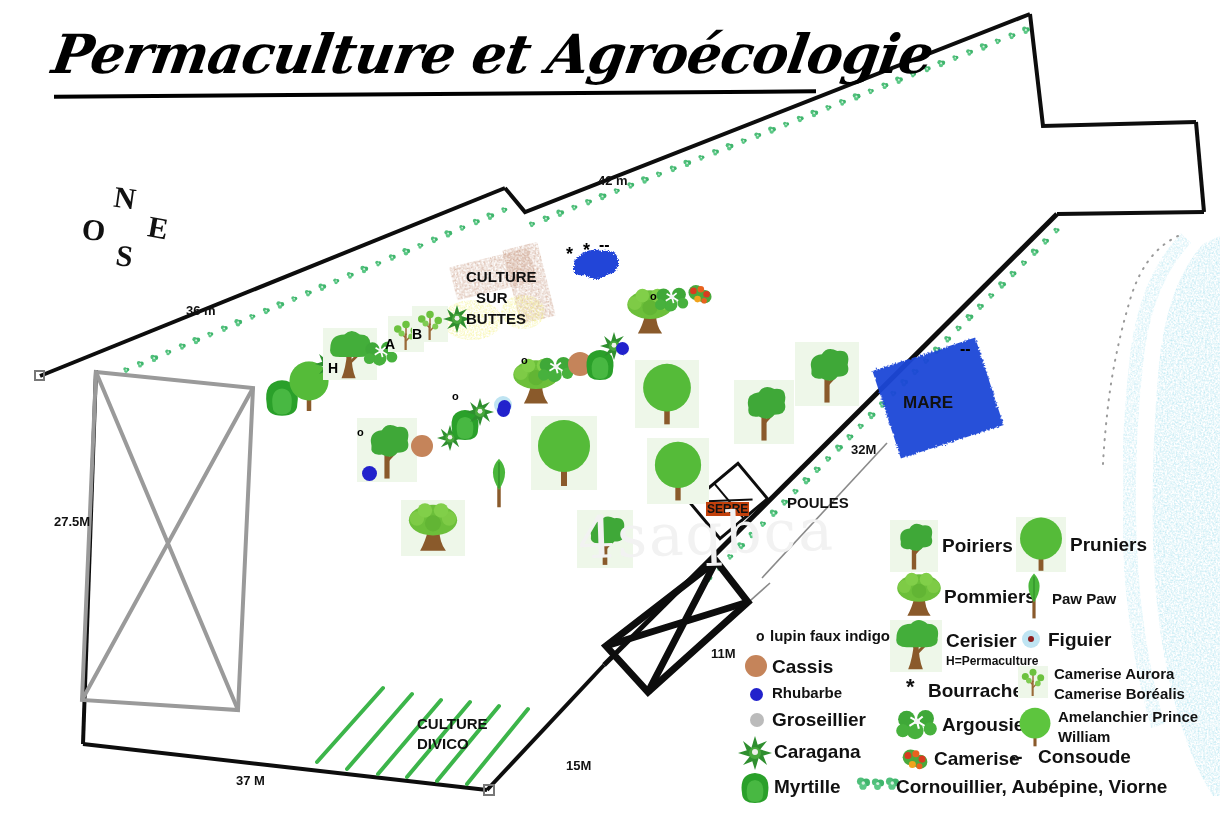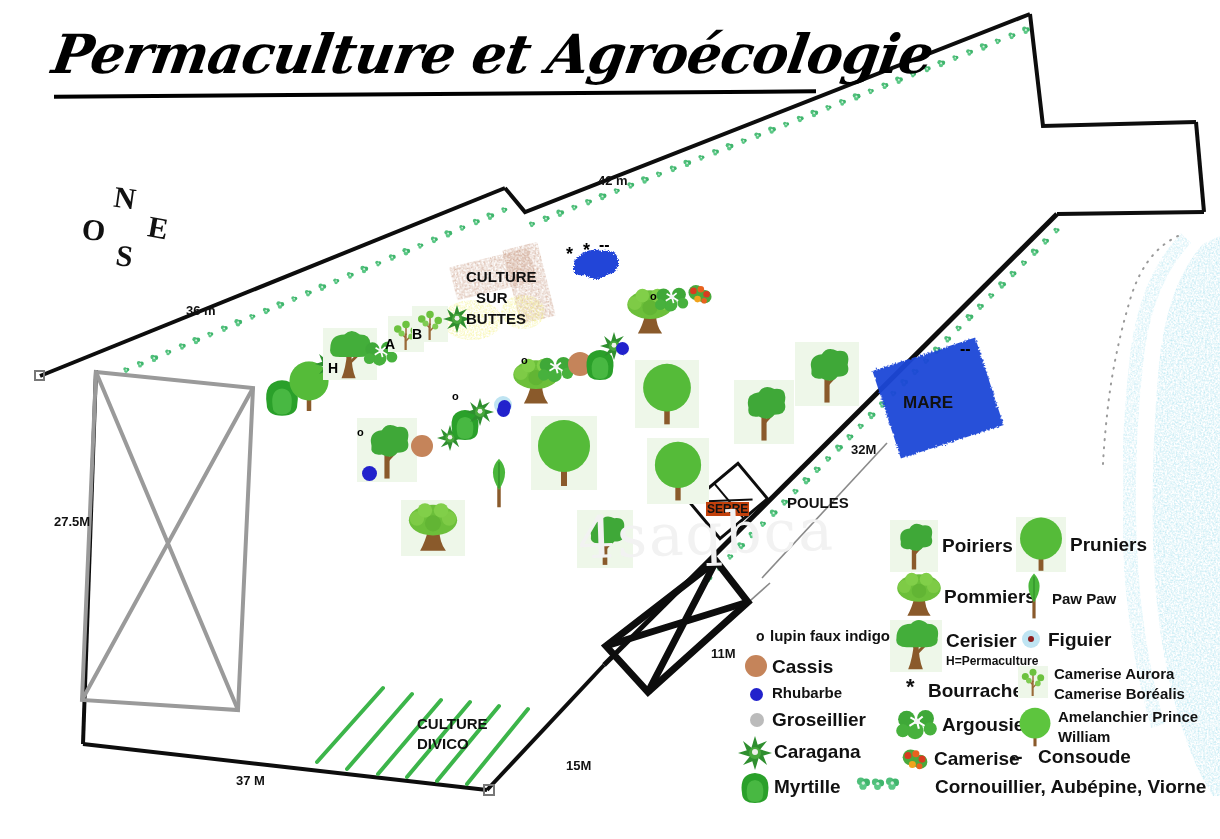--- a/index.html
+++ b/index.html
@@ -537,14 +537,14 @@
   <svg style="position:absolute;left:22px;top:263px;width:34px;height:34px;">
       <use href="#sym-myrt" width="34" height="34"></use>
     </svg>
   <div class="lg big" style="left:58px;top:268px;">Myrtille</div>
 
   <svg style="position:absolute;left:140px;top:266px;width:48px;height:18px;" viewBox="0 0 48 18">
     <use href="#sym-hedge" x="0" y="2" width="15" height="15"></use>
     <use href="#sym-hedge" x="15" y="3" width="14" height="14"></use>
     <use href="#sym-hedge" x="29" y="2" width="15" height="15"></use>
   </svg>
-  <div class="lg big" style="left:180px;top:268px;margin-left:39px;">Cornouillier, Aubépine, Viorne</div>
+  <div class="lg big" style="left:180px;top:268px;">Cornouillier, Aubépine, Viorne</div>
 </div>
 
 </body></html>

